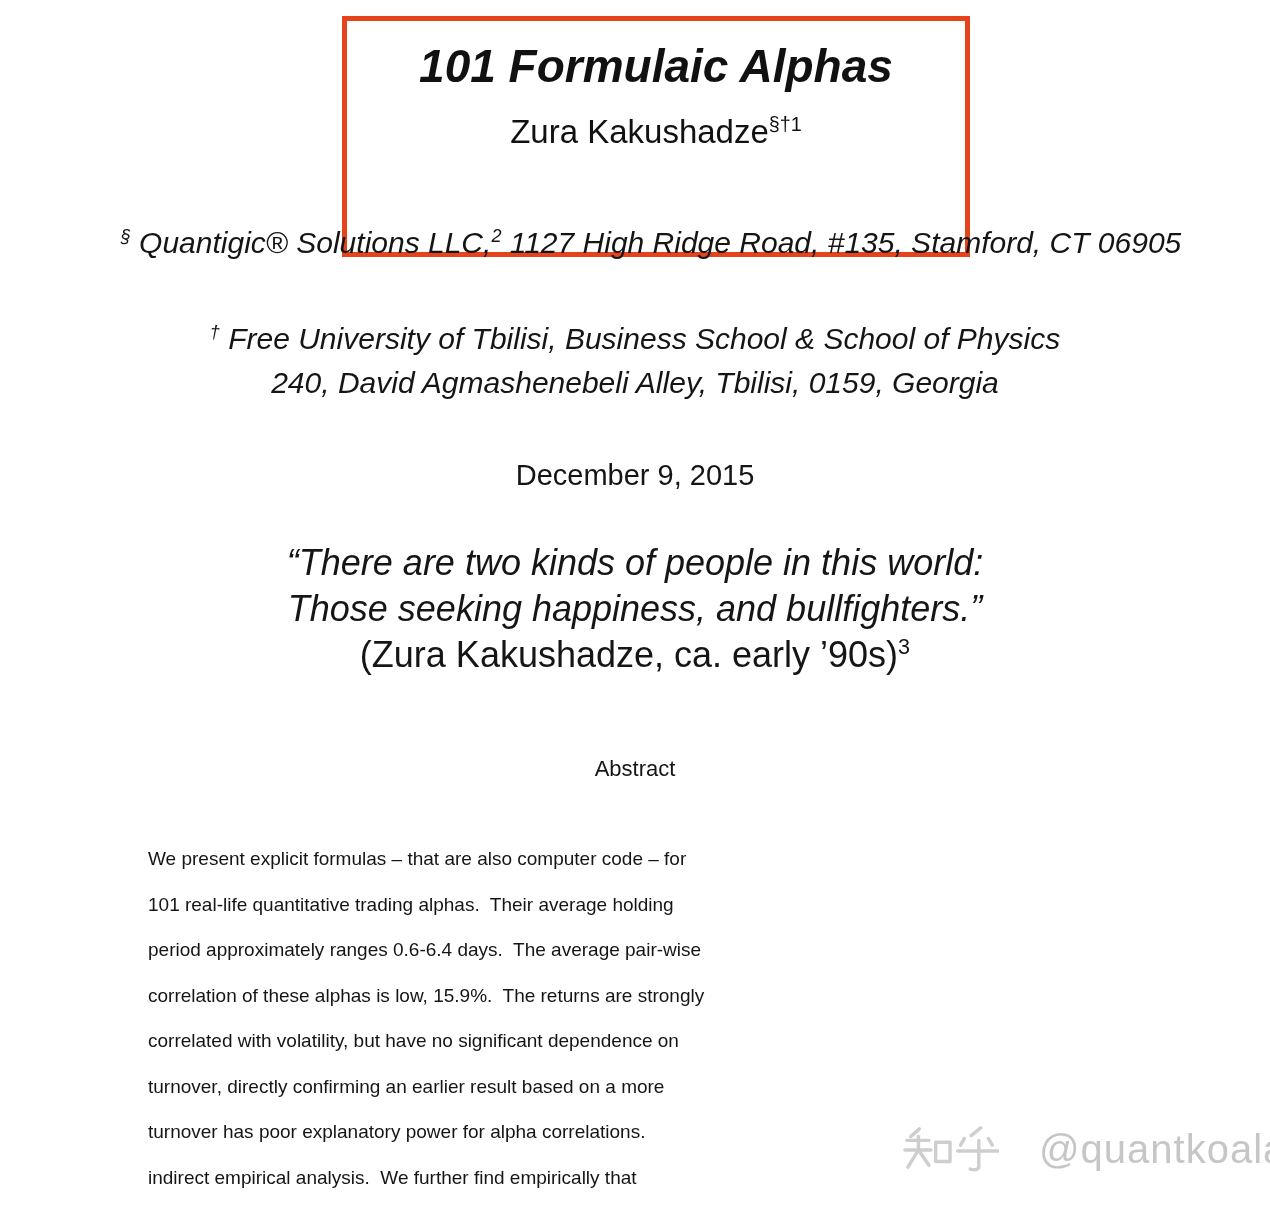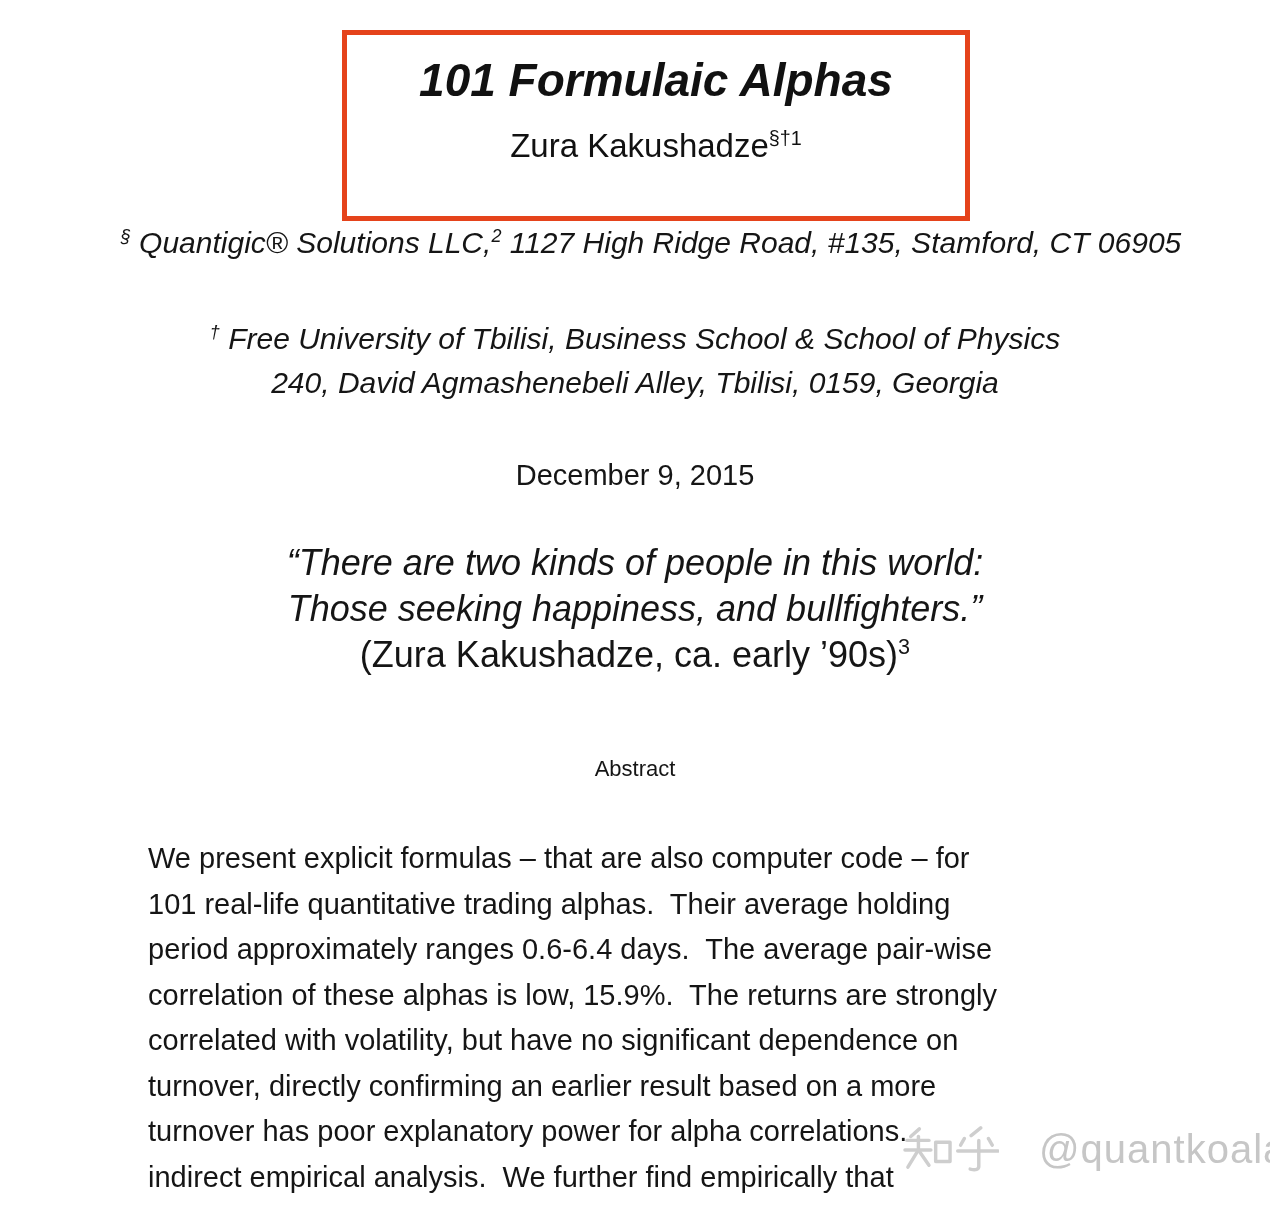--- a/index.html
+++ b/index.html
@@ -9,22 +9,22 @@
     height: 1210px;
     background: #ffffff;
     color: #151515;
     font-family: "Liberation Sans", sans-serif;
     overflow: hidden;
   }
   sup { font-size: 60%; line-height: 0; }
 
   .title-box {
     position: absolute;
-    left: 342px; top: 30px;
-    width: 628px; height: 191px;
+    left: 342px; top: 16px;
+    width: 628px; height: 241px;
     border: 5px solid #E5431B;
     box-sizing: border-box;
     text-align: center;
   }
   .paper-title {
     margin: 18px 0 0 0;
     font-size: 46px;
     line-height: 54px;
     font-weight: bold;
     font-style: italic;
@@ -72,21 +72,21 @@
   .abstract-heading {
     position: absolute; top: 756px; left: 0;
     width: 100%;
     text-align: center;
     font-size: 22px;
   }
 
   .abstract-body {
     position: absolute; top: 836px; left: 148px;
     width: 1020px;
-    font-size: 29px;
+    font-size: 19px;
     line-height: 45.5px;
   }
   .abstract-line { white-space: pre-wrap; }
 
   .watermark {
     position: absolute;
     left: 903px; top: 1126px;
     display: flex;
     align-items: center;
     gap: 12px;

